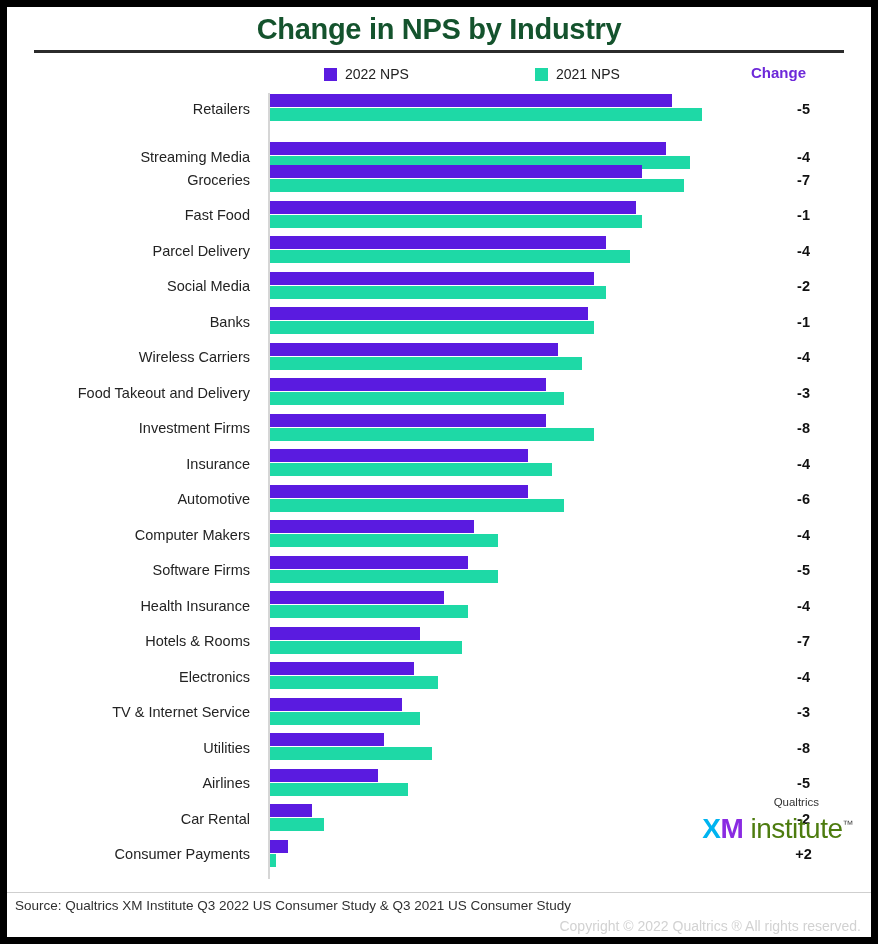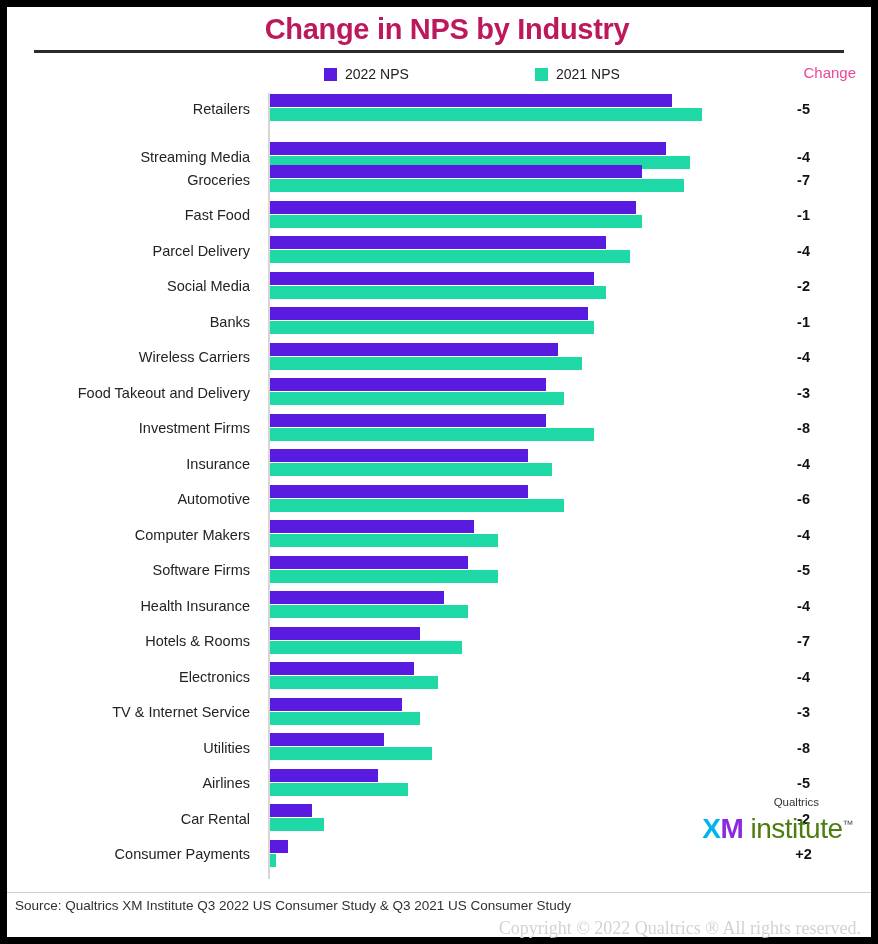--- a/index.html
+++ b/index.html
@@ -8,42 +8,42 @@
     background:#000000;
     font-family:"Liberation Sans", sans-serif;
     overflow:hidden;
   }
   .frame{
     position:absolute;left:7px;top:7px;
     width:864px;height:930px;
     background:#ffffff;
   }
   .title{
-    position:absolute;left:8px;top:6px;width:864px;
+    position:absolute;left:0;top:6px;width:864px;
     text-align:center;
-    font-size:29px;font-weight:bold;color:#be185d;
+    font-size:29px;font-weight:bold;color:#14532d;
     letter-spacing:-0.3px;
   }
   .title-rule{
     position:absolute;left:27px;top:43px;width:810px;height:3px;
     background:#2b2b2b;
   }
   .legend{
     position:absolute;left:0;top:56px;width:864px;height:26px;
   }
   .legend-item{
     position:absolute;display:flex;align-items:center;gap:8px;
     font-size:14px;color:#222;
   }
   .legend-item.a{left:299px;top:3px;padding-left:18px;}
   .legend-item.b{left:528px;top:3px;}
   .swatch{width:13px;height:13px;display:inline-block;}
   .change-head{
     position:absolute;left:744px;top:57px;width:105px;
-    text-align:right;font-size:15px;font-weight:normal;color:#ec4899;
+    text-align:left;font-size:15px;font-weight:bold;color:#6d28d9;
   }
   .plot{
     position:absolute;left:0;top:84px;width:864px;height:790px;
   }
   .axis{
     position:absolute;left:261px;top:2px;width:2px;height:786px;
     background:#d6d6d6;
   }
   .row{
     position:absolute;left:0;width:864px;height:35.5px;
@@ -88,21 +88,21 @@
   .foot-rule{
     position:absolute;left:0;top:885px;width:864px;height:1px;
     background:#cfcfcf;
   }
   .foot-left{
     position:absolute;left:8px;top:890px;
     font-size:13.5px;color:#303030;line-height:18px;
   }
   .foot-right{
     position:absolute;right:10px;top:911px;
-    font-size:18px;color:#d2d2d2;font-family:Liberation Serif, serif;
+    font-size:14px;color:#d2d2d2;
   }
 </style>
 </head>
 <body>
 
 <div class="frame">
 
   <div class="title">Change in NPS by Industry</div>
   <div class="title-rule"></div>
 

